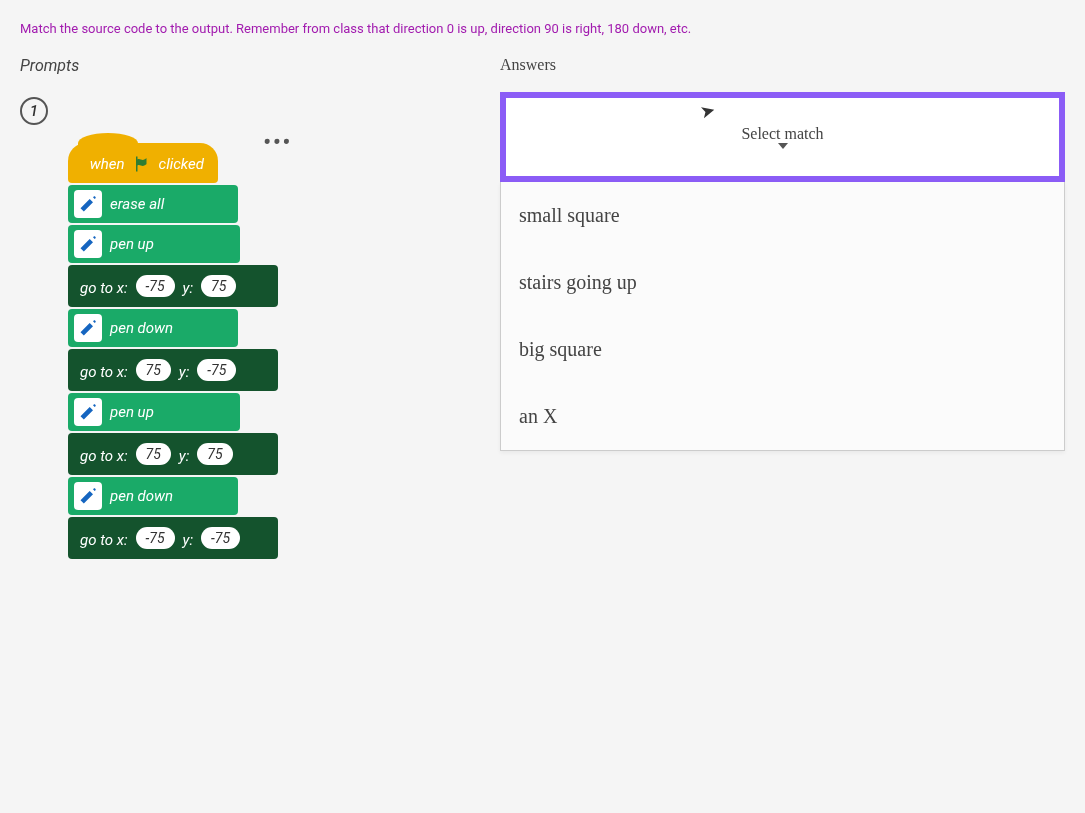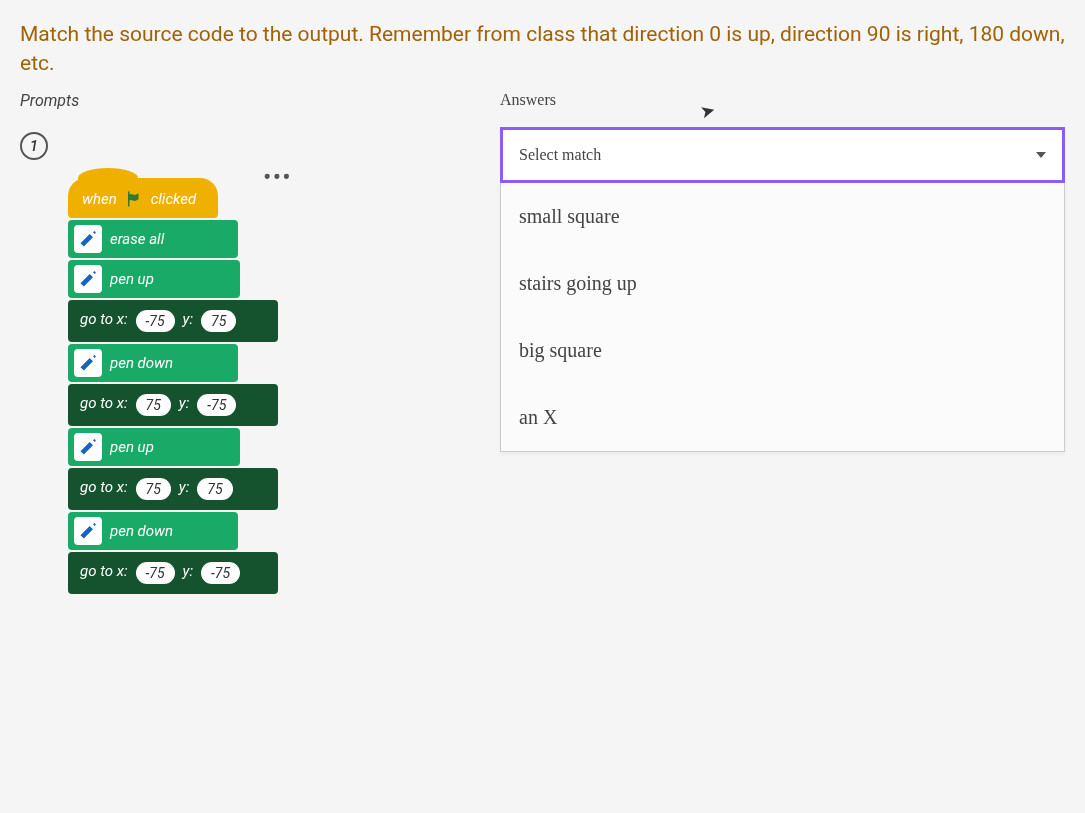--- a/index.html
+++ b/index.html
@@ -6,23 +6,23 @@
   body {
     font-family: -apple-system, BlinkMacSystemFont, "Segoe UI", Roboto, Arial, sans-serif;
     background: #f5f5f5;
     color: #333;
     padding: 20px;
     width: 1085px;
     height: 813px;
     overflow: hidden;
   }
   .instructions {
-    font-size: 21px;
-    color: #a16207;
-    margin-bottom: 12px;
+    font-size: 13px;
+    color: #a21caf;
+    margin-bottom: 18px;
     line-height: 1.4;
   }
   .columns {
     display: flex;
     gap: 30px;
   }
   .col-left { width: 450px; font-style: italic; }
   .col-right { flex: 1; font-family: Liberation Serif, serif; }
   .col-header {
     font-size: 16px;
@@ -51,20 +51,21 @@
   
   .hat {
     background: #f0b000;
     color: #fff;
     font-size: 15px;
     padding: 12px 14px 10px 14px;
     border-radius: 18px 18px 4px 4px;
     display: flex; align-items: center; gap: 8px;
     width: 150px;
     position: relative;
+    justify-content: flex-end;
   }
   .hat::before {
     content: "";
     position: absolute;
     top: -10px; left: 10px;
     width: 60px; height: 20px;
     background: #f0b000;
     border-radius: 60px 60px 0 0 / 20px 20px 0 0;
   }
   .flag-icon {
@@ -72,21 +73,21 @@
     display: inline-block;
   }
   .flag-icon svg { width: 100%; height: 100%; }
 
   
   .block {
     color: #fff;
     font-size: 15px;
     padding: 10px 12px;
     border-radius: 4px;
-    display: flex; align-items: flex-start; gap: 8px;
+    display: flex; align-items: flex-end; gap: 8px;
     position: relative;
     margin-top: 2px;
   }
   .pen-block {
     background: #1aaa68;
     width: 170px;
     padding-left: 42px;
   }
   .pen-block.narrow { width: 172px; }
   .pen-icon {
@@ -109,27 +110,28 @@
     border-radius: 14px;
     padding: 3px 10px;
     font-size: 14px;
     min-width: 34px;
     text-align: center;
     display: inline-block;
   }
 
   
   .select-box {
-    border: 3px solid #8b5cf6;
+    border: 6px solid #8b5cf6;
     background: #fff;
-    padding: 16px 16px;
+    padding: 27px 16px;
     font-size: 16px;
     color: #444;
     display: flex; justify-content: space-between; align-items: center;
     cursor: pointer;
+    flex-direction: column;
   }
   .caret {
     width: 0; height: 0;
     border-left: 5px solid transparent;
     border-right: 5px solid transparent;
     border-top: 6px solid #555;
   }
   .dropdown-panel {
     border: 1px solid #ccc;
     border-top: none;

